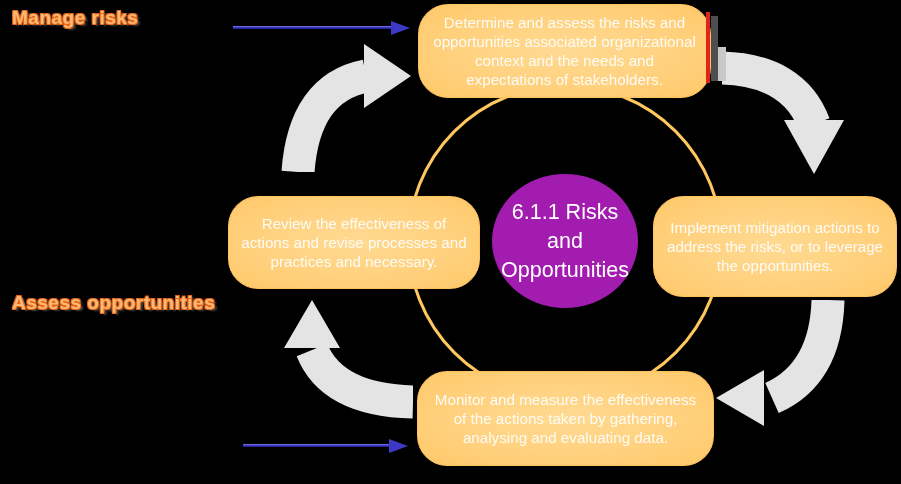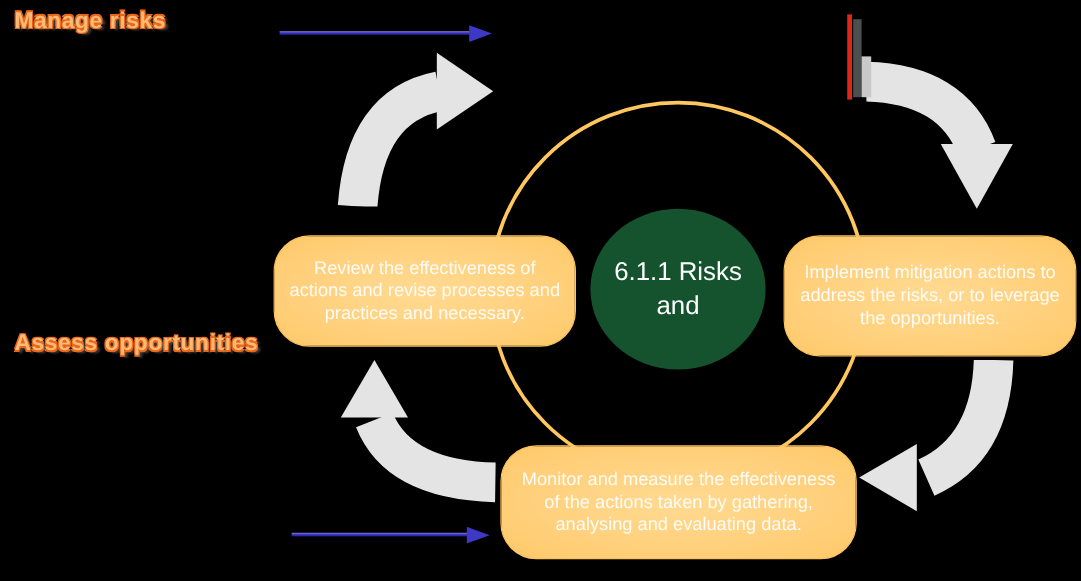--- a/index.html
+++ b/index.html
@@ -21,21 +21,21 @@
     position:absolute;z-index:2;box-sizing:border-box;
     background:radial-gradient(ellipse at center,#FFDA92 0%,#FFD17E 55%,#FFC868 100%);
     border:1px solid #FFC25C;border-radius:30px;
     color:#FDFBF5;text-align:center;
     display:flex;align-items:center;justify-content:center;
     font-size:15.2px;line-height:19px;padding:6px 12px;
   }
   
   .center-circle{
     position:absolute;left:492px;top:174px;width:146px;height:134px;
-    background:#14532d;border-radius:50%;z-index:3;
+    background:#a21caf;border-radius:50%;z-index:3;
     display:flex;flex-direction:column;align-items:center;justify-content:center;
     color:#fff;font-size:21.5px;line-height:29px;text-align:center;white-space:nowrap;
   }
   
   .blue-line{position:absolute;height:3px;background:linear-gradient(to bottom,#8A86E2,#3D38C5 45%,#201C8F);z-index:4;}
   .blue-head{
     position:absolute;width:0;height:0;z-index:4;
     border-top:7px solid transparent;border-bottom:7px solid transparent;
     border-left:19px solid #3D38C5;
   }
@@ -69,45 +69,49 @@
   <svg class="curve" style="left:710px;top:300px;" width="135" height="132" viewBox="0 0 135 132">
     <path d="M 118 0 Q 116 74 62 98"></path>
     <polygon points="54,70 54,126 6,98"></polygon>
   </svg>
 
   <svg class="curve" style="left:270px;top:294px;" width="143" height="132" viewBox="0 0 143 132">
     <path d="M 143 108 Q 62 106 42 56"></path>
     <polygon points="14,54 70,54 42,6"></polygon>
   </svg>
 
+  <div class="pbox" style="left:418px;top:4px;width:293px;height:94px;">
+    <span>Determine and assess the risks and opportunities associated organizational context and the needs and expectations of stakeholders.</span>
+  </div>
 
   <div class="pbox" style="left:653px;top:196px;width:244px;height:101px;">
     <span>Implement mitigation actions to address the risks, or to leverage the opportunities.</span>
   </div>
 
   <div class="pbox" style="left:417px;top:371px;width:297px;height:95px;">
     <span>Monitor and measure the effectiveness of the actions taken by gathering, analysing and evaluating data.</span>
   </div>
 
   <div class="pbox" style="left:228px;top:196px;width:252px;height:93px;">
     <span>Review the effectiveness of actions and revise processes and practices and necessary.</span>
   </div>
 
   <div class="center-circle">
     <span>6.1.1 Risks</span>
     <span>and</span>
+    <span>Opportunities</span>
   </div>
 
   <div class="blue-line" style="left:233px;top:26px;width:159px;"></div>
   <div class="blue-head" style="left:391px;top:21px;"></div>
 
   <div class="blue-line" style="left:243px;top:444px;width:147px;"></div>
   <div class="blue-head" style="left:389px;top:439px;"></div>
 
   <div class="wordart" style="left:12px;top:7px;">Manage risks</div>
 
-  <div class="wordart" style="left:12px;top:276px;">Assess opportunities</div>
+  <div class="wordart" style="left:12px;top:292px;">Assess opportunities</div>
 
   <div class="bar" style="left:706px;top:12px;width:4px;height:71px;background:#E0251B;"></div>
   <div class="bar" style="left:711px;top:16px;width:7px;height:65px;background:#4E4E50;"></div>
   <div class="bar" style="left:718px;top:47px;width:8px;height:34px;background:#C9C9C9;"></div>
 
 </div>
 
 </body></html>

